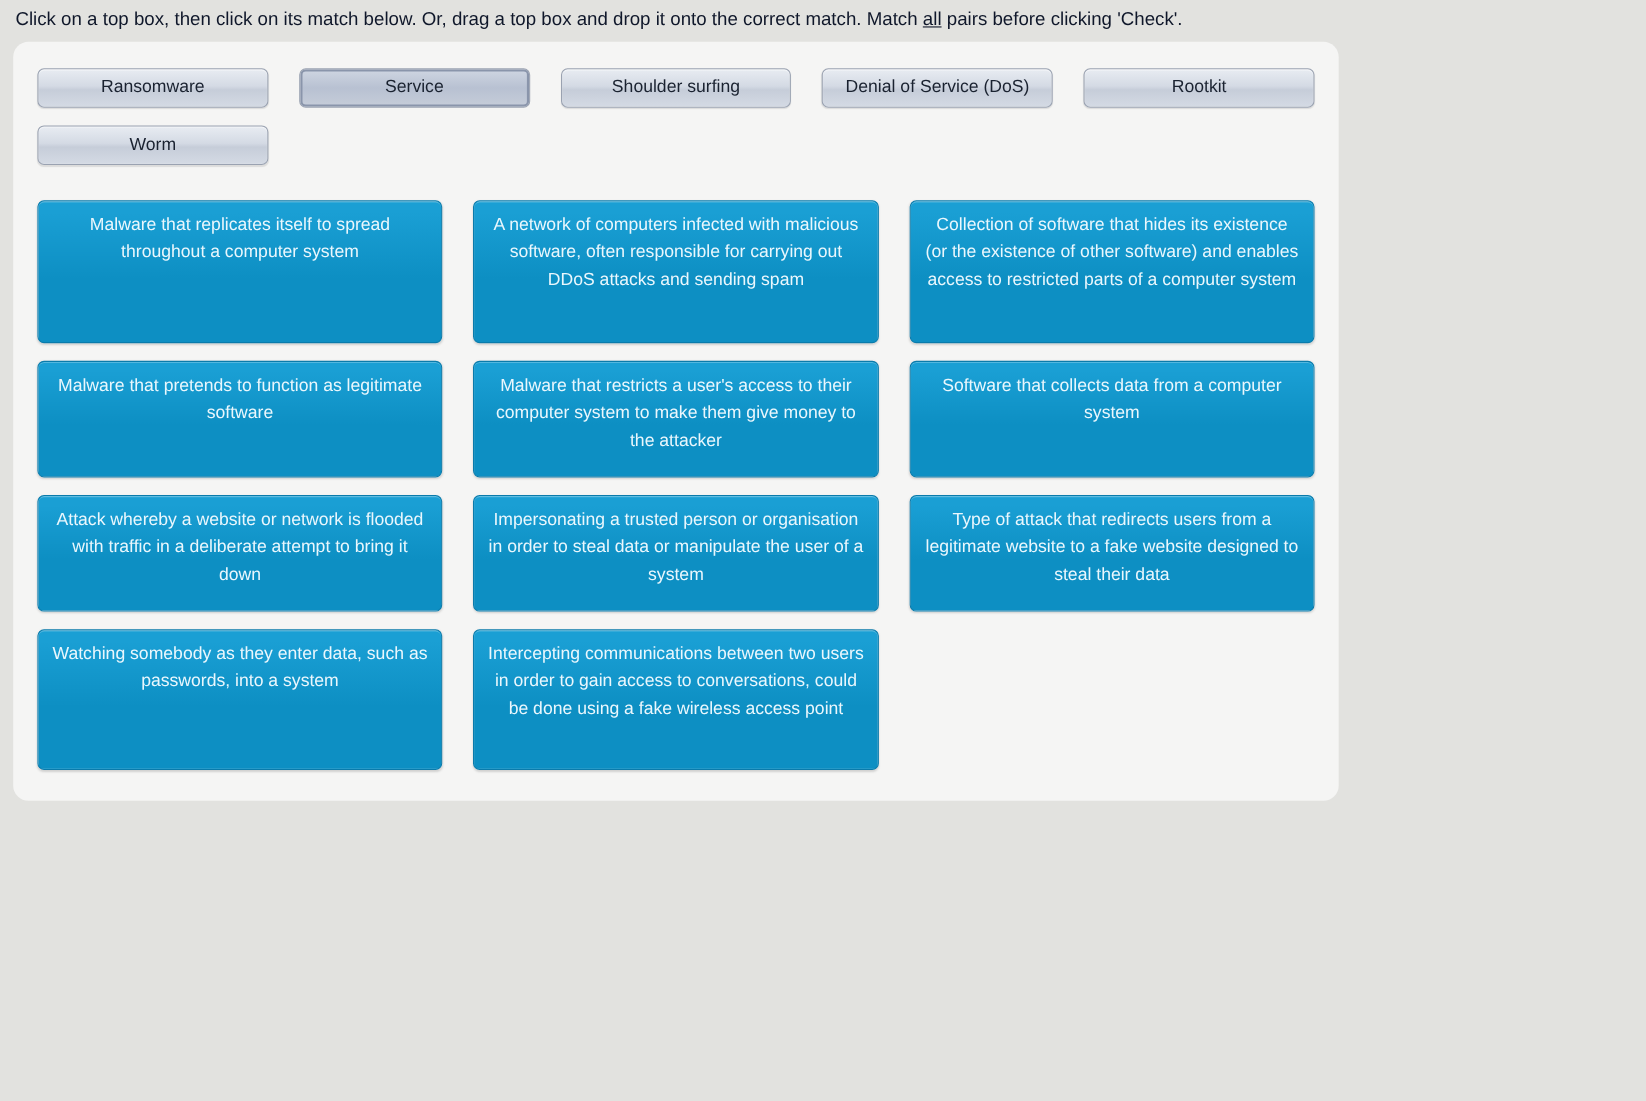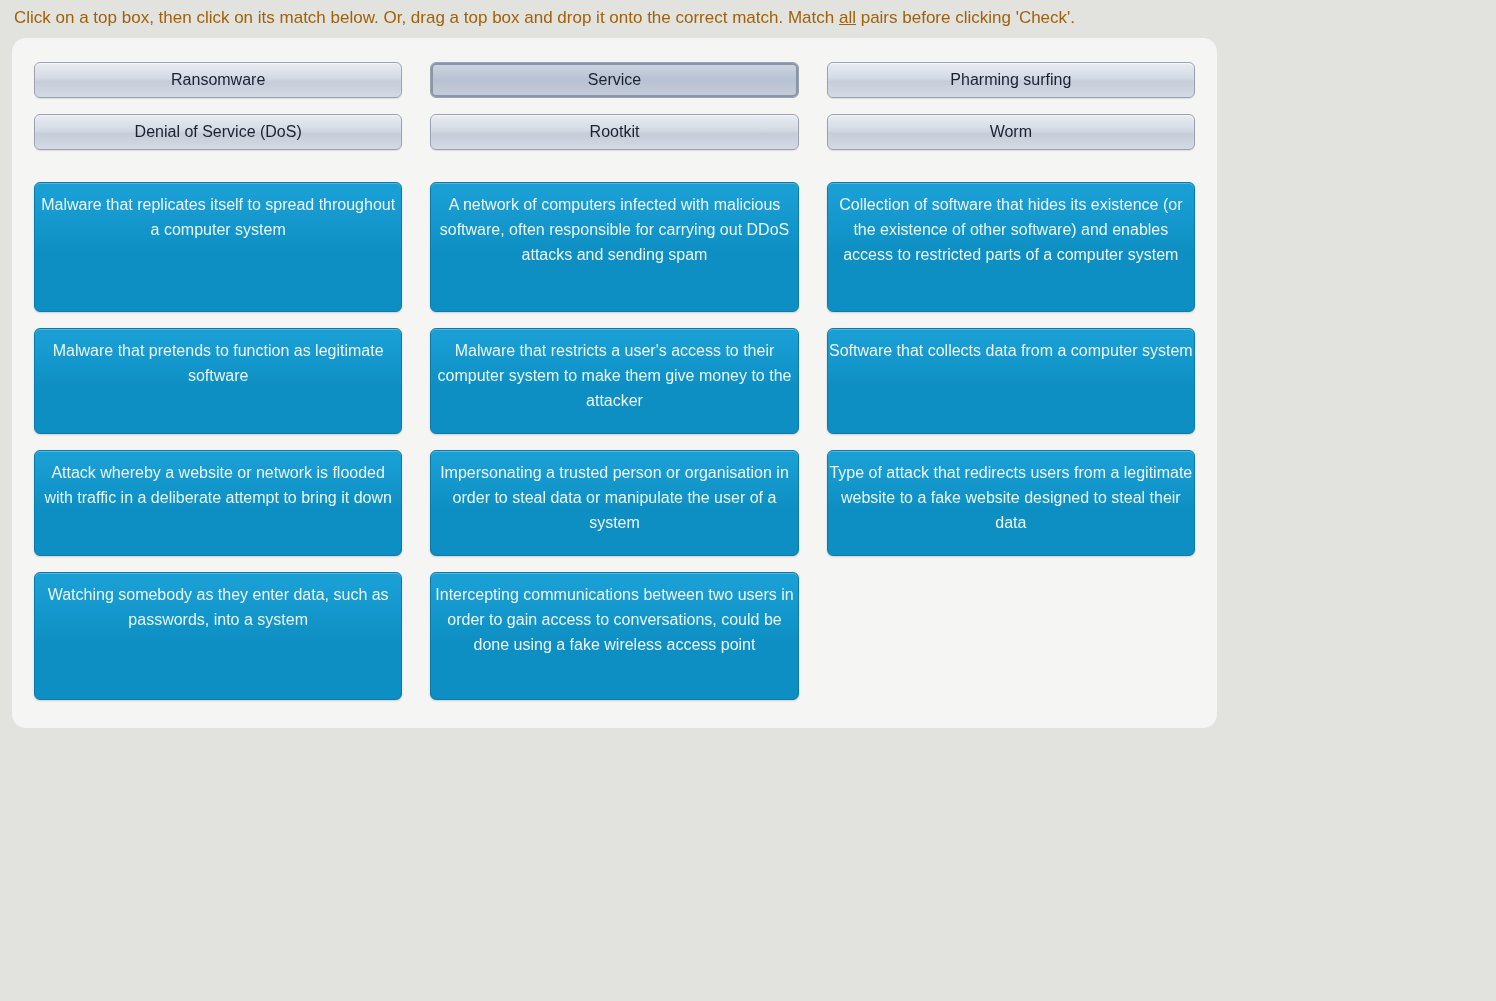--- a/index.html
+++ b/index.html
@@ -8,36 +8,36 @@
       padding: 0;
     }
     body {
       font-family: -apple-system, BlinkMacSystemFont, "Segoe UI", Arial, sans-serif;
       background: #e2e2df;
       padding: 8px 12px;
       width: 1496px;
     }
     .instructions {
       font-size: 17px;
-      color: #a16207;
+      color: #0f172a;
       margin-bottom: 10px;
       padding-left: 2px;
     }
     .instructions .underline {
       text-decoration: underline;
     }
     .panel {
       background: #f5f5f4;
       border-radius: 14px;
       padding: 24px 22px 28px 22px;
       width: 1205px;
     }
     .grid {
       display: grid;
-      grid-template-columns: repeat(3, 1fr);
+      grid-template-columns: repeat(5, 1fr);
       gap: 16px 28px;
     }
     .top-box {
       background: linear-gradient(to bottom, #e8ecf2 0%, #d4dae4 45%, #c6cdd9 55%, #d4dae4 100%);
       border: 1px solid #9aa2b1;
       border-radius: 6px;
       height: 36px;
       display: flex;
       align-items: center;
       justify-content: center;
@@ -59,21 +59,21 @@
       gap: 16px 28px;
     }
     .bottom-box {
       background: linear-gradient(to bottom, #1a9fd4 0%, #1a9fd4 8%, #0d8fc3 55%, #0d8fc3 100%);
       border: 1px solid #0a7bab;
       border-radius: 6px;
       color: #eaf7fd;
       font-size: 16px;
       line-height: 1.55;
       text-align: center;
-      padding: 10px 0;
+      padding: 10px 12px;
       display: flex;
       align-items: flex-start;
       justify-content: center;
       cursor: pointer;
       box-shadow: inset 0 1px 0 rgba(255,255,255,0.25), 0 1px 2px rgba(0,0,0,0.15);
     }
     .row-h1 .bottom-box { min-height: 130px; }
     .row-h2 .bottom-box { min-height: 106px; }
     .row-h3 .bottom-box { min-height: 106px; }
     .row-h4 .bottom-box { min-height: 128px; }
@@ -84,21 +84,21 @@
 
 <div class="instructions">
   <span>Click on a top box, then click on its match below. Or, drag a top box and drop it onto the correct match. Match </span><span class="underline">all</span><span> pairs before clicking 'Check'.</span>
 </div>
 
 <div class="panel">
 
   <div class="grid">
     <div class="top-box">Ransomware</div>
     <div class="top-box selected">Service</div>
-    <div class="top-box">Pharming surfing</div>
+    <div class="top-box">Shoulder surfing</div>
     <div class="top-box">Denial of Service (DoS)</div>
     <div class="top-box">Rootkit</div>
     <div class="top-box">Worm</div>
   </div>
 
   <div class="separator"></div>
 
   <div class="bottom-grid">
     <div class="bottom-row row-h1">
       <div class="bottom-box">Malware that replicates itself to spread throughout a computer system</div>

